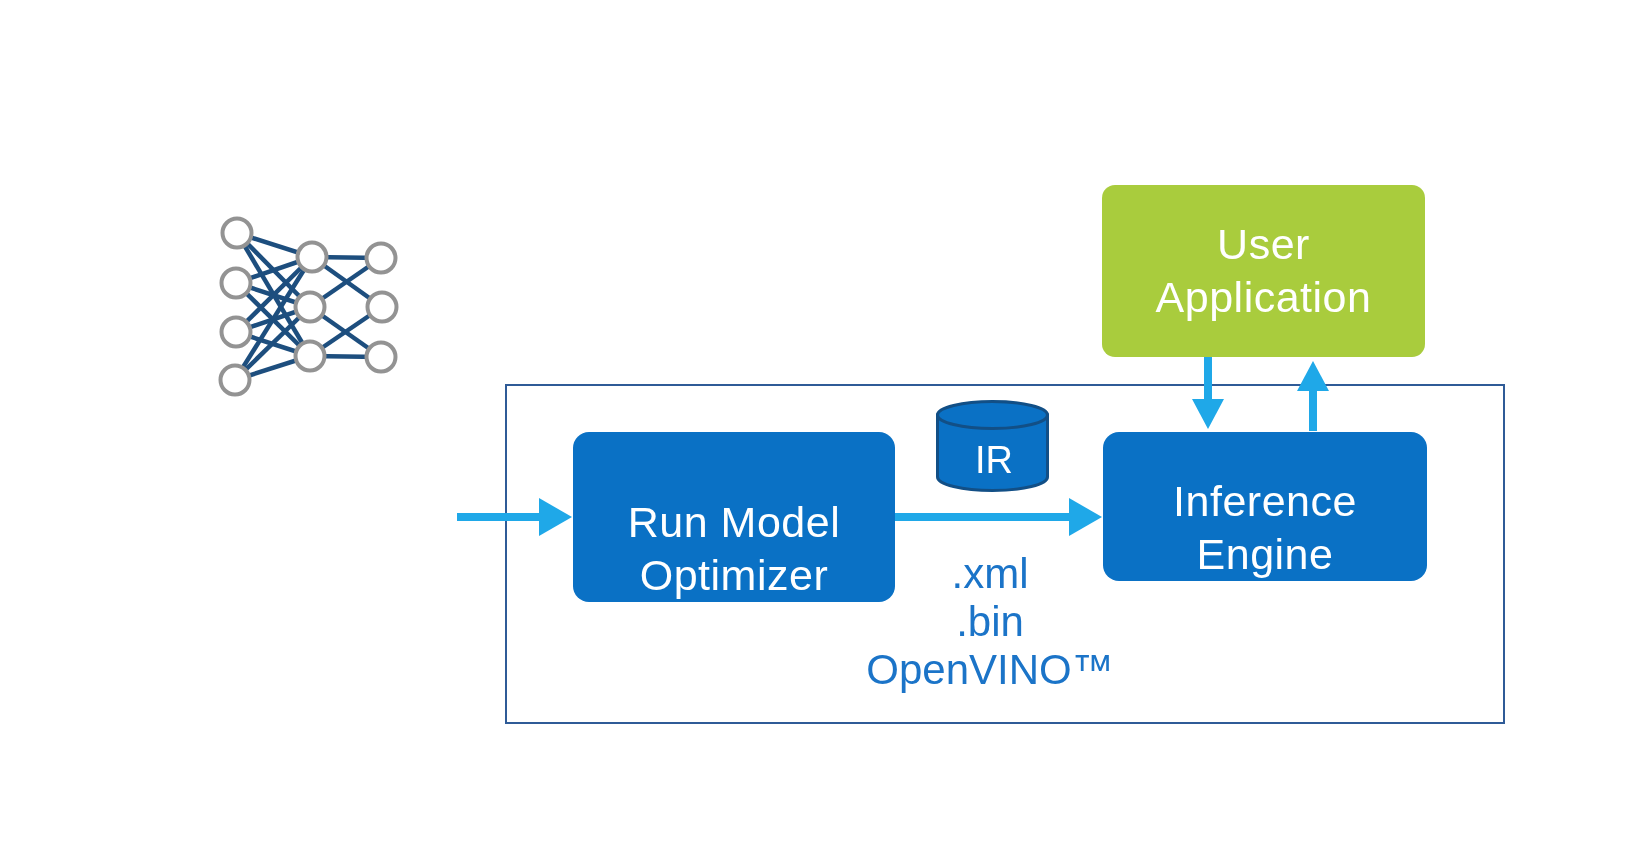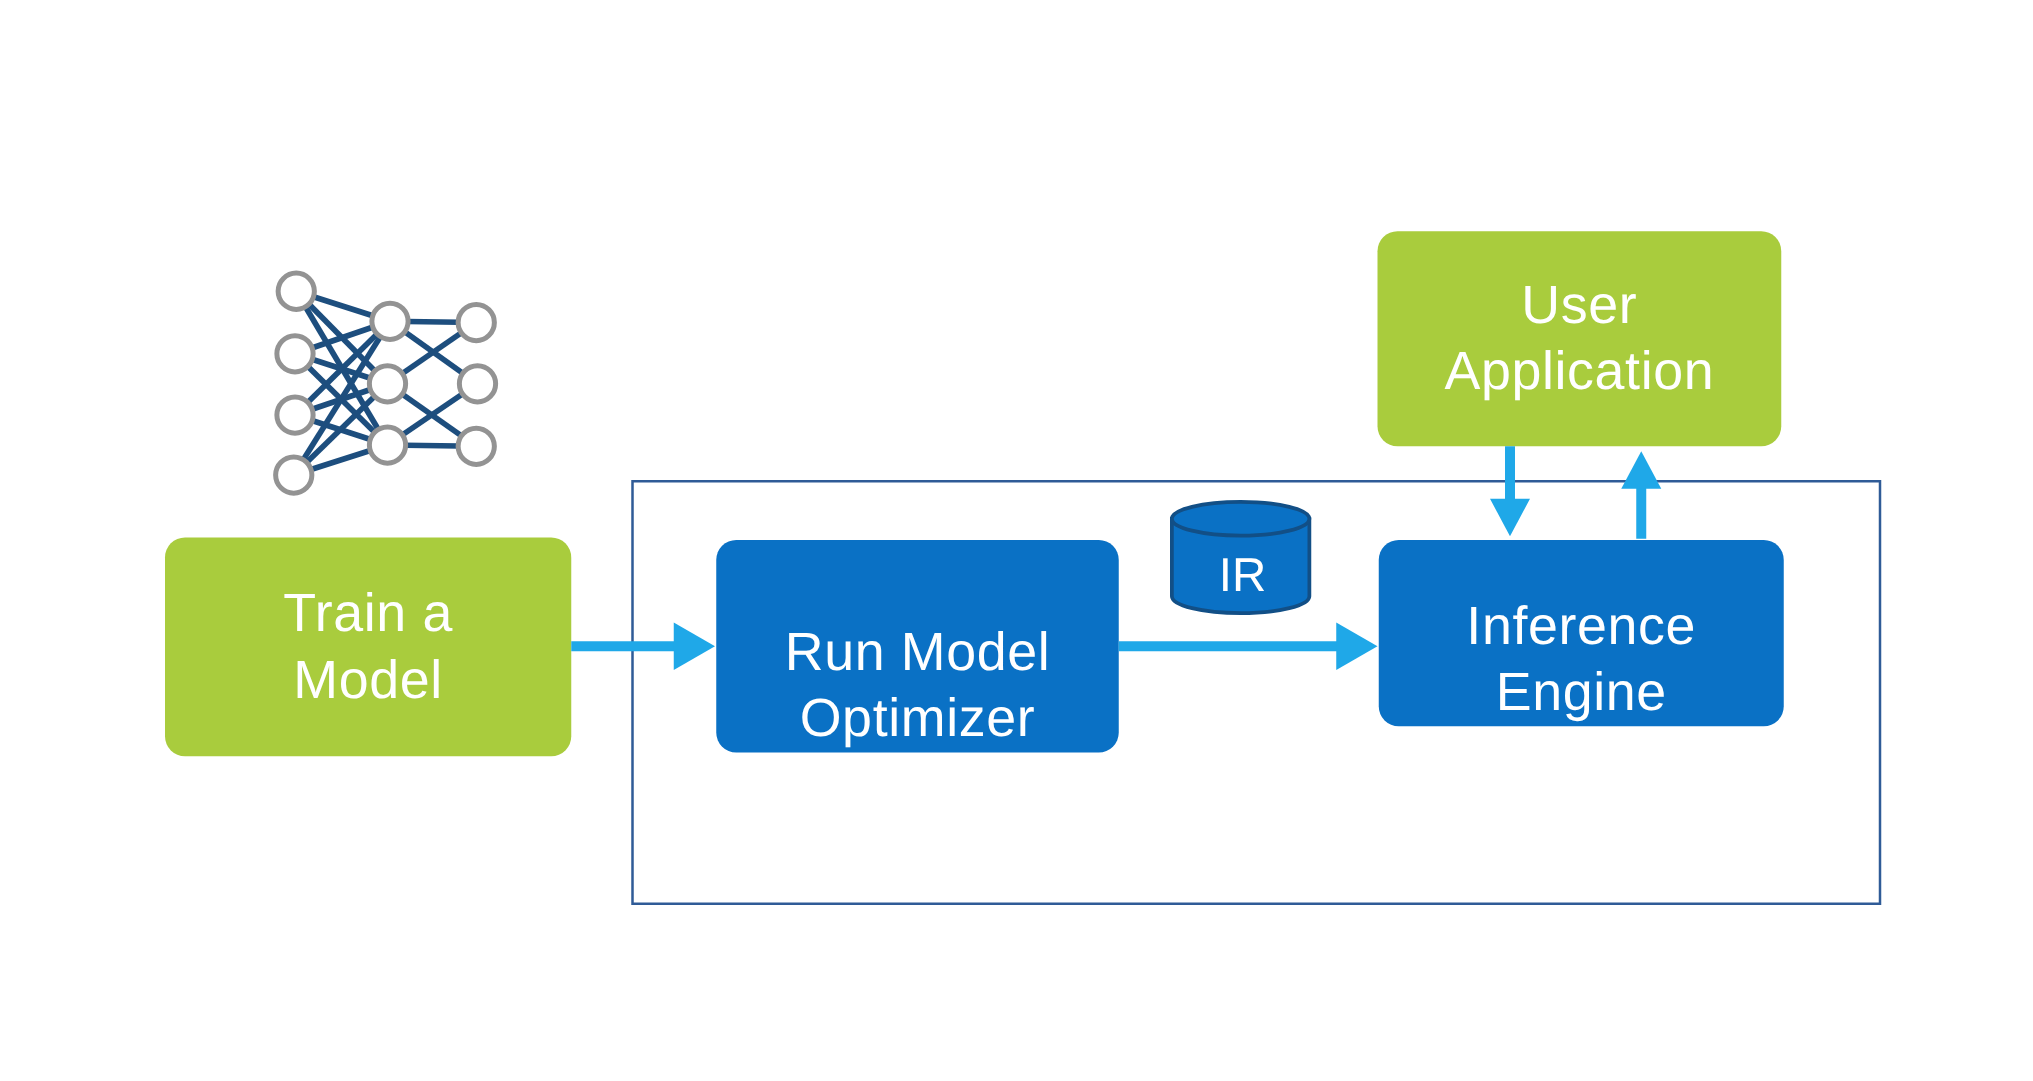--- a/index.html
+++ b/index.html
@@ -46,21 +46,21 @@
     line-height:53px;
     font-weight:400;
     white-space:pre-line;
     letter-spacing:0.5px;
   }
   .green{background:var(--green);}
   .blue{background:var(--blue);align-items:flex-end;}
   .box-train{left:132px; top:430px; width:325px; height:175px;}
   .box-optimizer{left:573px; top:432px; width:322px; height:170px;}
   .box-engine{left:1103px; top:432px; width:324px; height:149px;}
-  .box-userapp{left:1102px; top:185px; width:323px; height:172px;}
+  .box-userapp{left:1102px; top:185px; width:323px; height:172px;border-radius:13px;}
   .nn-svg{
     position:absolute;
     left:200px; top:200px;
     width:210px; height:210px;
     z-index:2;
   }
   .cyl-svg{
     position:absolute;
     left:935px; top:400px;
     width:115px; height:94px;
@@ -130,24 +130,20 @@
       <circle class="nn-node" cx="110" cy="107" r="14.5"></circle>
       <circle class="nn-node" cx="110" cy="156" r="14.5"></circle>
       <circle class="nn-node" cx="181" cy="58" r="14.5"></circle>
       <circle class="nn-node" cx="182" cy="107" r="14.5"></circle>
       <circle class="nn-node" cx="181" cy="157" r="14.5"></circle>
     </g>
   </svg>
 
   <div class="boundary"></div>
 
-  <div class="node-box green box-train">
-    <span class="label">Train a
-Model</span>
-  </div>
 
   <div class="node-box blue box-optimizer">
     <span class="label">Run Model
 Optimizer</span>
   </div>
 
   <div class="node-box blue box-engine">
     <span class="label">Inference
 Engine</span>
   </div>
@@ -156,20 +152,23 @@
     <span class="label">User
 Application</span>
   </div>
 
   <svg class="cyl-svg" viewBox="0 0 115 94" aria-hidden="true">
     <path class="cyl-body" d="M 2.5 15 L 2.5 77 A 55 13.5 0 0 0 112.5 77 L 112.5 15 Z"></path>
     <ellipse class="cyl-body" cx="57.5" cy="15" rx="55" ry="13.5"></ellipse>
     <text x="59" y="73" text-anchor="middle">IR</text>
   </svg>
 
+  <div class="formats">.xml
+.bin
+OpenVINO™</div>
 
   <svg class="arrows-svg" viewBox="0 0 1626 865" aria-hidden="true">
     <g>
       <line class="arrow-line" x1="457" y1="517" x2="540" y2="517"></line>
       <polygon class="arrow-head" points="539,498 539,536 572,517"></polygon>
     </g>
     <g>
       <line class="arrow-line" x1="895" y1="517" x2="1070" y2="517"></line>
       <polygon class="arrow-head" points="1069,498 1069,536 1102,517"></polygon>
     </g>

